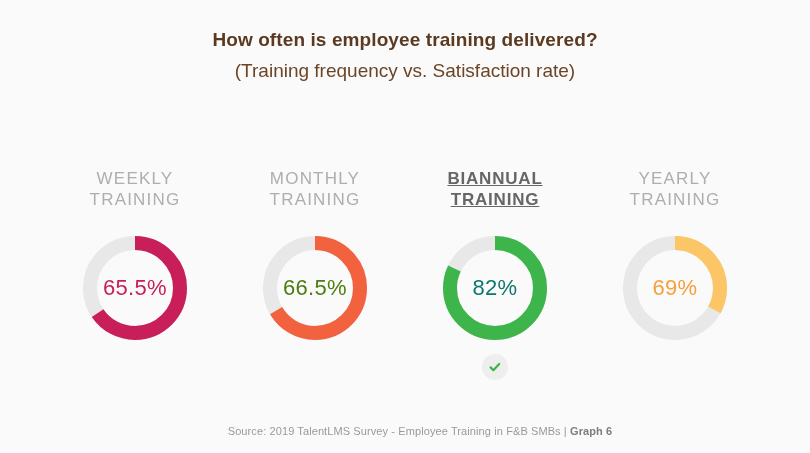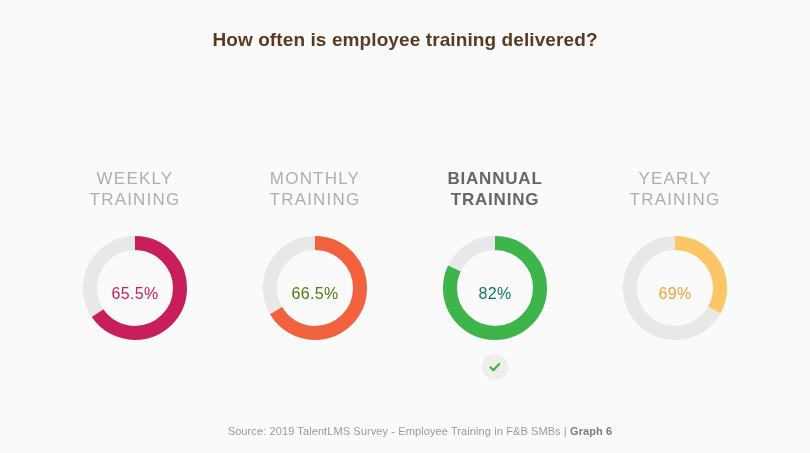--- a/index.html
+++ b/index.html
@@ -65,44 +65,45 @@
     color: #aeaeae;
     font-weight: normal;
     text-transform: uppercase;
     white-space: pre-line;
     margin-bottom: 8px;
   }
   .chart-cell.highlight .chart-label {
     color: #666666;
     font-weight: bold;
     letter-spacing: 0.8px;
+    text-decoration: underline;
   }
 
   .donut-wrap {
     position: relative;
     width: 104px;
     height: 104px;
     margin-top: 18px;
   }
   .donut-svg {
     display: block;
     width: 104px;
     height: 104px;
     transform: rotate(-90deg);
   }
   .donut-value {
     position: absolute;
-    top: 6px;
+    top: 0;
     left: 0;
     width: 104px;
     height: 104px;
     display: flex;
     align-items: center;
     justify-content: center;
-    font-size: 16px;
+    font-size: 22px;
     font-weight: normal;
     letter-spacing: 0.3px;
   }
 
   
   .check-badge {
     margin-top: 14px;
     width: 26px;
     height: 26px;
     border-radius: 50%;
@@ -133,20 +134,21 @@
   .footer .graph-no {
     font-weight: bold;
     color: #7d7d7d;
   }
 </style>
 </head>
 <body>
 
 <div class="header">
   <h1 class="title">How often is employee training delivered?</h1>
+  <h2 class="subtitle">(Training frequency vs. Satisfaction rate)</h2>
 </div>
 
 <div class="charts-row" id="charts-row">
     <div class="chart-cell">
       <div class="chart-label">WEEKLY
 TRAINING</div>
       <div class="donut-wrap">
         <svg class="donut-svg" viewBox="0 0 104 104">
           <circle cx="52" cy="52" r="45" fill="none" stroke="#e8e8e8" stroke-width="14"></circle>
           <circle cx="52" cy="52" r="45" fill="none" stroke="#c81e5a" stroke-width="14" stroke-dasharray="185.20 282.74"></circle>

